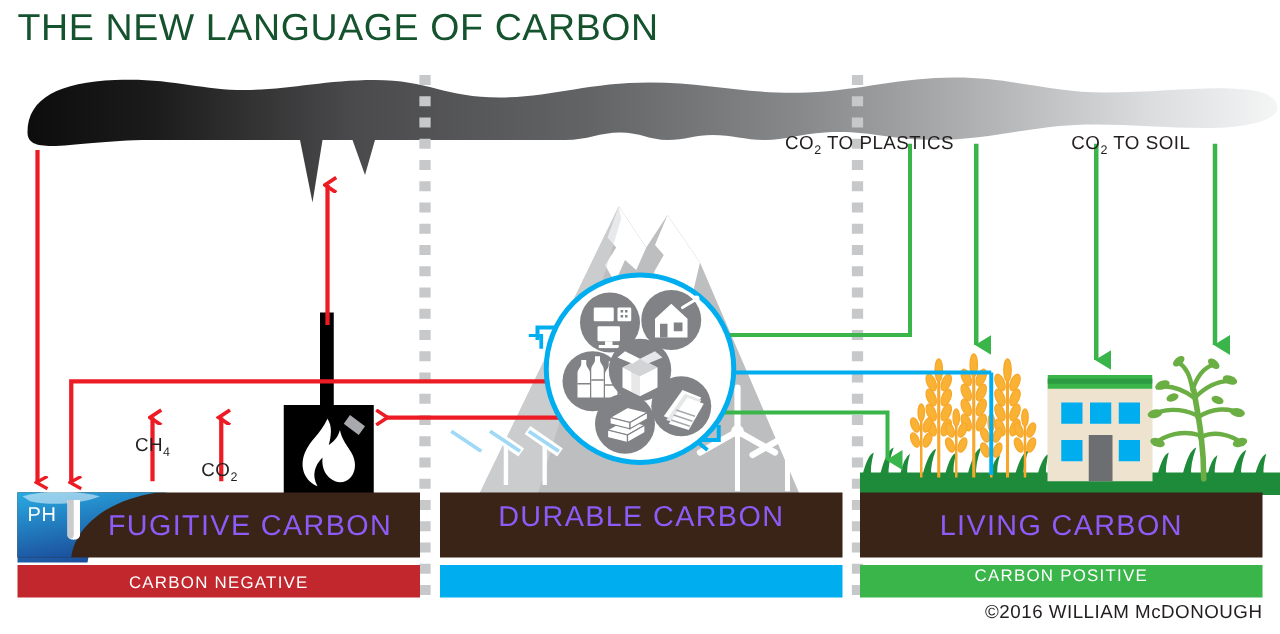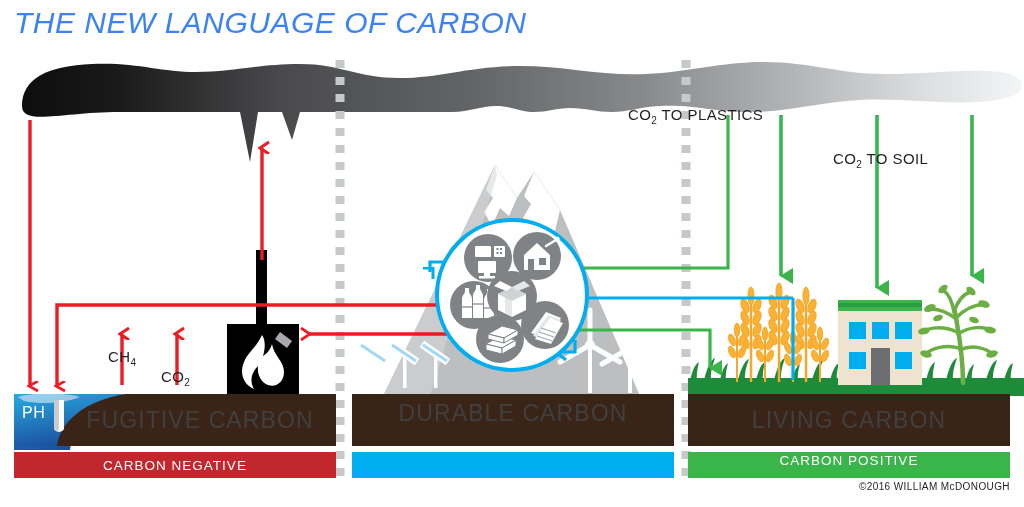--- a/index.html
+++ b/index.html
@@ -1,28 +1,28 @@
 <!DOCTYPE html>
 <html><head>
 <meta charset="utf-8">
 <style>
   html,body{margin:0;padding:0;background:#ffffff;}
   body{width:1024px;height:507px;position:relative;overflow:hidden;
        font-family:"Liberation Sans", sans-serif;color:#231f20;}
   .stage{position:absolute;inset:0;width:1024px;height:507px;}
   .title{position:absolute;left:14px;top:6px;font-size:30px;letter-spacing:0.5px;
-         font-weight:400;color:#3b82f6;white-space:nowrap;font-style:italic;}
+         font-weight:400;color:#14532d;white-space:nowrap;}
   svg.layer{position:absolute;left:0;top:0;width:1024px;height:507px;}
   .lbl{position:absolute;font-size:15px;color:#231f20;white-space:nowrap;letter-spacing:.4px;}
   .lbl sub{font-size:10px;}
-  .bandlabel{position:absolute;color:#404040;font-size:23px;letter-spacing:1.1px;
+  .bandlabel{position:absolute;color:#8b5cf6;font-size:23px;letter-spacing:1.1px;
              display:flex;align-items:center;justify-content:center;white-space:nowrap;}
   .statuslabel{position:absolute;color:#fff;font-size:13.5px;letter-spacing:1px;
              display:flex;align-items:center;justify-content:center;white-space:nowrap;}
-  .copyright{position:absolute;right:14px;top:481px;font-size:10px;letter-spacing:.4px;
+  .copyright{position:absolute;right:14px;top:481px;font-size:15px;letter-spacing:.4px;
              color:#231f20;white-space:nowrap;}
   .phtxt{position:absolute;color:#fff;font-size:16px;letter-spacing:.5px;}
 </style>
 </head>
 <body>
 
 <div class="stage">
 
   <div class="title">THE NEW LANGUAGE OF CARBON</div>
 
@@ -496,21 +496,21 @@
   </div>
 
   <div class="lbl" style="left:161px;top:368px;">
     <span>CO</span><sub>2</sub>
   </div>
 
   <div class="lbl" style="left:628px;top:106px;">
     <span>CO</span><sub>2</sub><span> TO PLASTICS</span>
   </div>
 
-  <div class="lbl" style="left:833px;top:106px;margin-top:44px;">
+  <div class="lbl" style="left:857px;top:106px;">
     <span>CO</span><sub>2</sub><span> TO SOIL</span>
   </div>
 
   <div class="bandlabel" style="left:64px;top:394px;width:272px;height:52px;">FUGITIVE CARBON</div>
   <div class="bandlabel" style="left:352px;top:394px;width:322px;height:38px;">DURABLE CARBON</div>
   <div class="bandlabel" style="left:688px;top:394px;width:322px;height:52px;">LIVING CARBON</div>
 
   <div class="statuslabel" style="left:14px;top:452px;width:322px;height:26px;border-radius:12px;">CARBON NEGATIVE</div>
   <div class="statuslabel" style="left:688px;top:452px;width:322px;height:16px;">CARBON POSITIVE</div>
 

